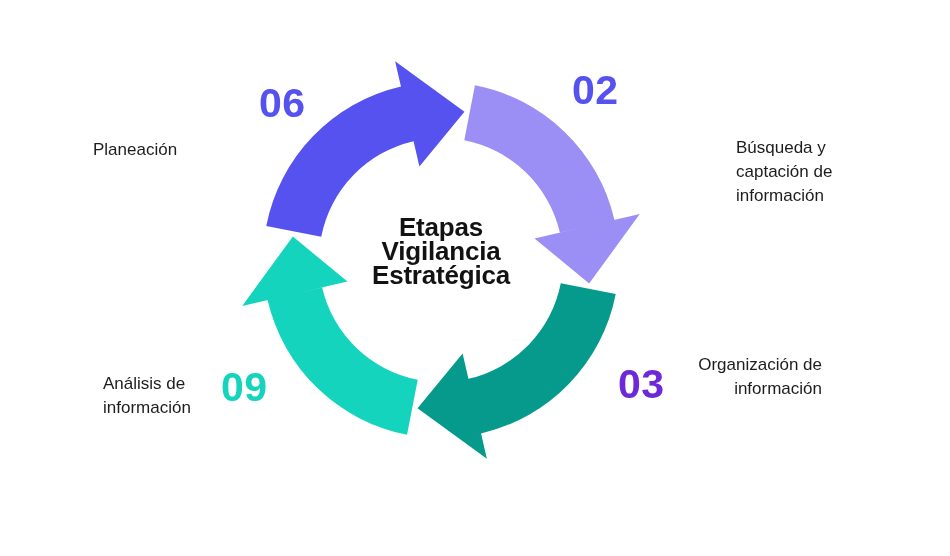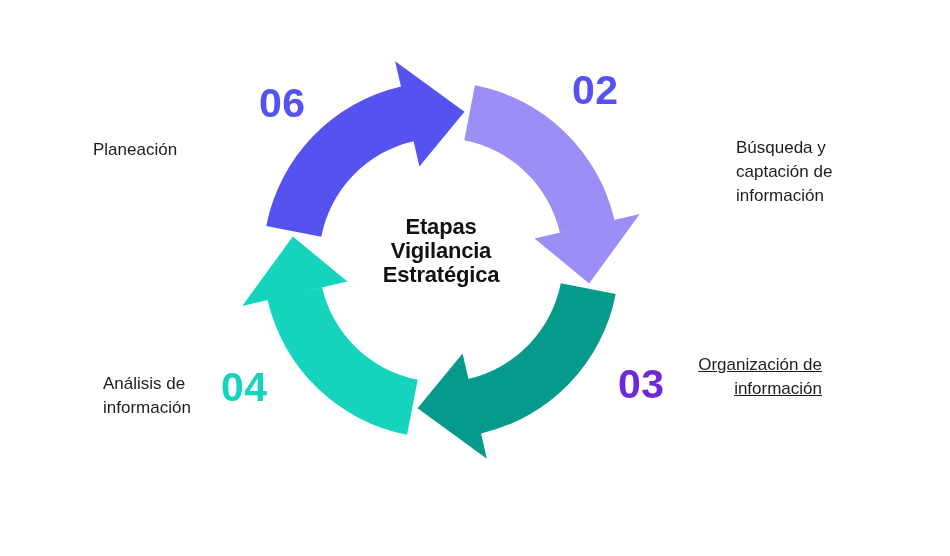--- a/index.html
+++ b/index.html
@@ -25,21 +25,21 @@
     color:#1d1d1d;
     white-space:nowrap;
   }
   .stage-lbl div { white-space:nowrap; }
   .lbl-right { text-align:right; }
   .diagram-title {
     position:absolute;
     left:341px; top:215px; width:200px;
     text-align:center;
     font-weight:bold;
-    font-size:22px;
+    font-size:26px;
     line-height:24px;
     color:#121212;
     letter-spacing:-0.2px;
   }
 </style>
 </head>
 <body>
 
 <div class="canvas">
 
@@ -52,33 +52,33 @@
 
   <div class="diagram-title">
     <div>Etapas</div>
     <div>Vigilancia</div>
     <div>Estratégica</div>
   </div>
 
   <div class="stage-num" style="left: 259px; top: 83px; color: rgb(85, 82, 240);">06</div>
   <div class="stage-num" style="left: 572px; top: 70px; color: rgb(85, 82, 240);">02</div>
   <div class="stage-num" style="left: 618px; top: 364px; color: #6d28d9;">03</div>
-  <div class="stage-num" style="left: 221px; top: 367px; color: rgb(20, 212, 190);">04</div>
+  <div class="stage-num" style="left: 221px; top: 367px; color: rgb(20, 212, 190);">09</div>
 
   <div class="stage-lbl" style="left:93px; top:138px;">
     <div>Planeación</div>
   </div>
 
   <div class="stage-lbl" style="left:717px; top:136px;margin-left:19px;">
     <div>Búsqueda y</div>
     <div>captación de</div>
     <div>información</div>
   </div>
 
-  <div class="stage-lbl lbl-right" style="left:672px; top:353px; width:150px;text-decoration:underline;">
+  <div class="stage-lbl lbl-right" style="left:672px; top:353px; width:150px;">
     <div>Organización de</div>
     <div>información</div>
   </div>
 
   <div class="stage-lbl" style="left:103px; top:372px;">
     <div>Análisis de</div>
     <div>información</div>
   </div>
 
 </div>

